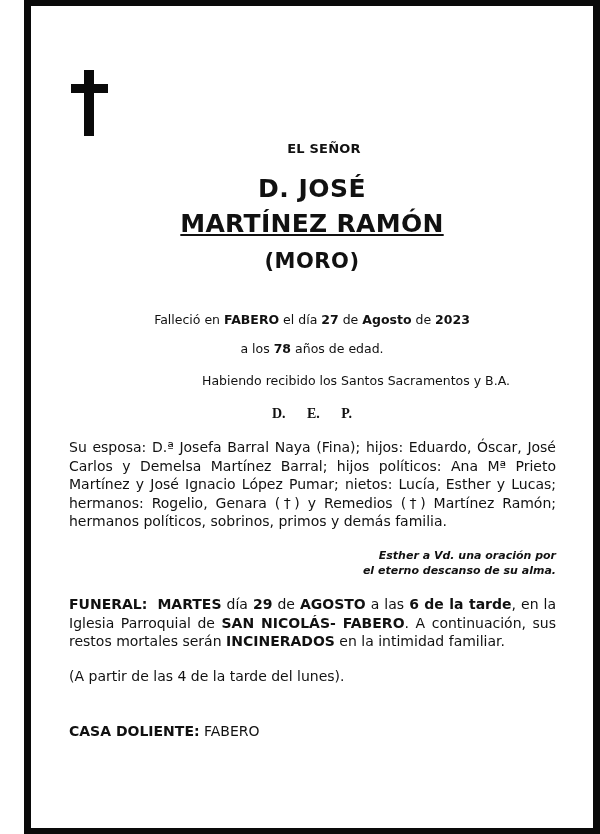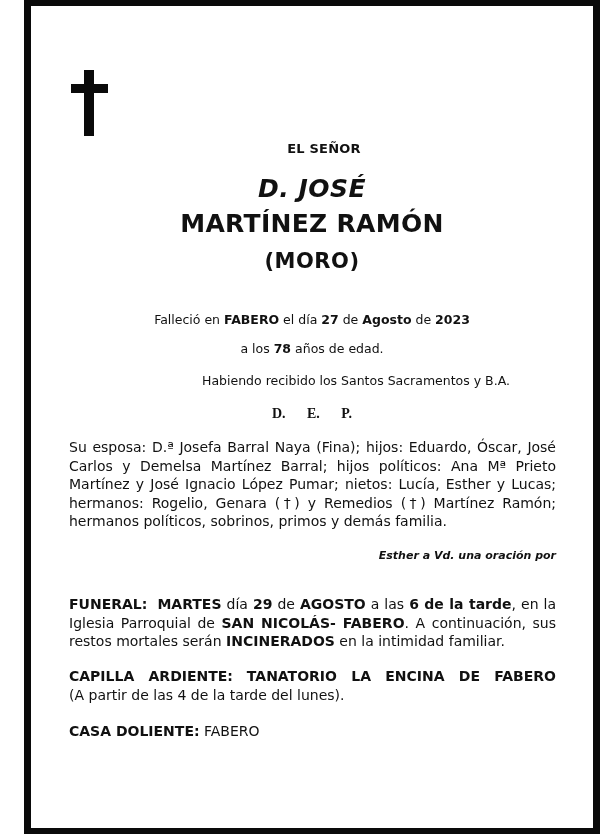--- a/index.html
+++ b/index.html
@@ -62,27 +62,27 @@
       left: 43px;
       font-size: 13px;
       font-weight: bold;
       letter-spacing: 0.2px;
     }
     .name1 {
       top: 174px;
       font-size: 25px;
       font-weight: bold;
       letter-spacing: 0.5px;
-      font-style: italic;
     }
     .name2 {
       top: 209px;
       font-size: 25px;
       font-weight: bold;
       letter-spacing: 0.3px;
+      text-decoration: underline;
     }
     .alias {
       top: 249px;
       font-size: 21px;
       font-weight: bold;
       letter-spacing: 0.5px;
     }
     .small-line {
       font-size: 12.5px;
     }
@@ -165,22 +165,22 @@
 <div class="center small-line age"><span>a los </span> <b>78</b> <span> años de edad.</span></div>
 
 <div class="center small-line sacr">Habiendo recibido los Santos Sacramentos y B.A.</div>
 
 <div class="center dep">D. E. P.</div>
 
 <div class="block family">Su esposa: D.ª Josefa Barral Naya (Fina); hijos: Eduardo, Óscar, José Carlos y Demelsa Martínez Barral; hijos políticos: Ana Mª Prieto Martínez y José Ignacio López Pumar; nietos: Lucía, Esther y Lucas; hermanos: Rogelio, Genara (†) y Remedios (†) Martínez Ramón; hermanos políticos, sobrinos, primos y demás familia.</div>
 
 <div class="prayer">
   <div>Esther a Vd. una oración por</div>
+  <div>el eterno descanso de su alma.</div>
 </div>
 
 <div class="block funeral"><b>FUNERAL:</b>&nbsp; <b>MARTES</b><span> día </span><b>29</b><span> de </span><b>AGOSTO</b><span>  a las </span><b>6 de la tarde</b><span>, en la Iglesia Parroquial de </span><b>SAN NICOLÁS- FABERO</b><span>. A continuación, sus restos mortales serán </span><b>INCINERADOS</b><span> en la intimidad familiar.</span></div>
 
 <div class="block capilla">
-  <span class="first"><b>CAPILLA ARDIENTE:</b> <b>TANATORIO LA ENCINA DE FABERO</b></span>
   <span>(A partir de las 4 de la tarde del lunes).</span>
 </div>
 
 <div class="block casa"><b>CASA DOLIENTE:</b><span> FABERO</span></div>
 
 </body></html>

